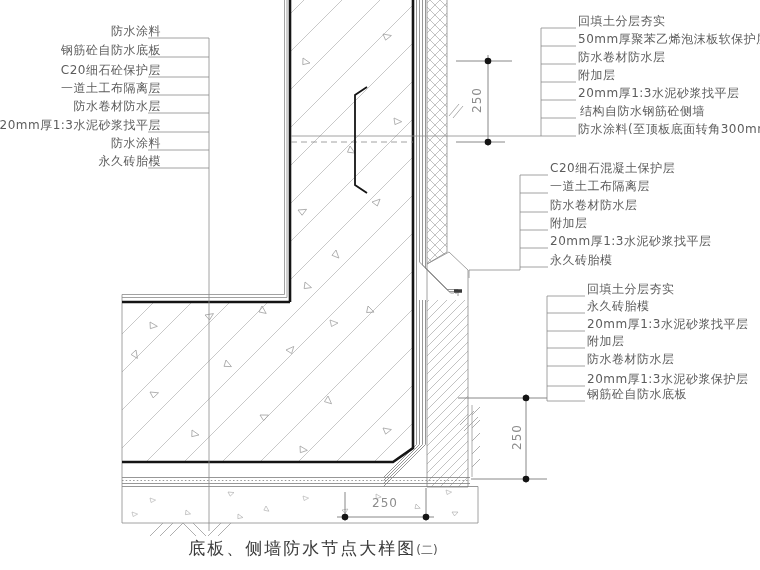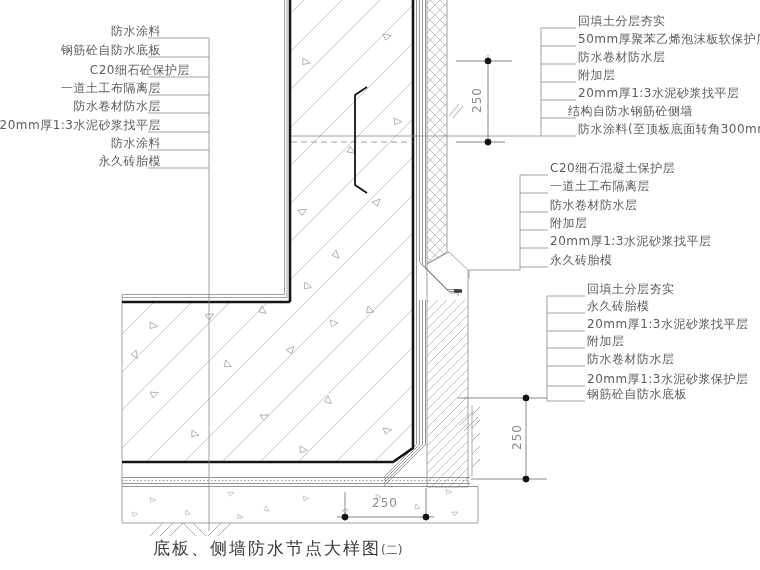--- a/index.html
+++ b/index.html
@@ -5,21 +5,21 @@
   html,body{margin:0;padding:0;background:#fff;}
   #canvas{position:relative;width:760px;height:570px;background:#fff;overflow:hidden;
           font-family:"DejaVu Sans",sans-serif;}
   #canvas svg{position:absolute;left:0;top:0;}
   .lbl{position:absolute;height:16px;line-height:16px;font-size:12px;color:#5c5c5c;
        white-space:nowrap;letter-spacing:0.5px;}
   .lbl.right-align{text-align:right;}
   .dim{position:absolute;width:44px;height:14px;line-height:14px;font-size:12px;
        color:#8c8c8c;text-align:center;letter-spacing:1px;}
   .dim.vert{transform:rotate(-90deg);}
-  #title{position:absolute;left:153px;top:537px;width:320px;text-align:left;
+  #title{position:absolute;left:153px;top:537px;width:320px;text-align:center;
          color:#3c3c3c;font-size:17px;letter-spacing:2px;white-space:nowrap;}
   #title .suffix{font-size:12px;color:#555;letter-spacing:0;}
 </style>
 </head>
 <body>
 
 <div id="canvas">
 
   <svg width="760" height="570" viewBox="0 0 760 570">
     <defs>
@@ -157,33 +157,33 @@
         <circle cx="488" cy="142" r="3.3"></circle>
       <circle cx="526" cy="398" r="3.3"></circle>
         <circle cx="526" cy="479" r="3.3"></circle>
       <circle cx="345" cy="517" r="3.3"></circle>
         <circle cx="426" cy="517" r="3.3"></circle>
     </g>
   </svg>
 
   <div class="lbl right-align" style="right:599px;top:23px">防水涂料</div>
   <div class="lbl right-align" style="right:599px;top:42px">钢筋砼自防水底板</div>
-  <div class="lbl right-align" style="right:570px;top:62px">C20细石砼保护层</div>
+  <div class="lbl right-align" style="right:599px;top:62px">C20细石砼保护层</div>
   <div class="lbl right-align" style="right:599px;top:80px">一道土工布隔离层</div>
   <div class="lbl right-align" style="right:599px;top:98px">防水卷材防水层</div>
   <div class="lbl right-align" style="right:599px;top:117px">20mm厚1:3水泥砂浆找平层</div>
   <div class="lbl right-align" style="right:599px;top:135px">防水涂料</div>
   <div class="lbl right-align" style="right:599px;top:153px">永久砖胎模</div>
 
   <div class="lbl" style="left:578px;top:13px">回填土分层夯实</div>
   <div class="lbl" style="left:578px;top:31px">50mm厚聚苯乙烯泡沫板软保护层</div>
   <div class="lbl" style="left:578px;top:49px">防水卷材防水层</div>
   <div class="lbl" style="left:578px;top:67px">附加层</div>
   <div class="lbl" style="left:578px;top:85px">20mm厚1:3水泥砂浆找平层</div>
-  <div class="lbl" style="left:568px;top:103px">结构自防水钢筋砼侧墙</div>
+  <div class="lbl" style="left:580px;top:103px">结构自防水钢筋砼侧墙</div>
   <div class="lbl" style="left:578px;top:121px">防水涂料(至顶板底面转角300mm)</div>
 
   <div class="lbl" style="left:550px;top:160px">C20细石混凝土保护层</div>
   <div class="lbl" style="left:550px;top:178px">一道土工布隔离层</div>
   <div class="lbl" style="left:550px;top:197px">防水卷材防水层</div>
   <div class="lbl" style="left:550px;top:215px">附加层</div>
   <div class="lbl" style="left:550px;top:233px">20mm厚1:3水泥砂浆找平层</div>
   <div class="lbl" style="left:550px;top:252px">永久砖胎模</div>
 
   <div class="lbl" style="left:587px;top:281px">回填土分层夯实</div>

